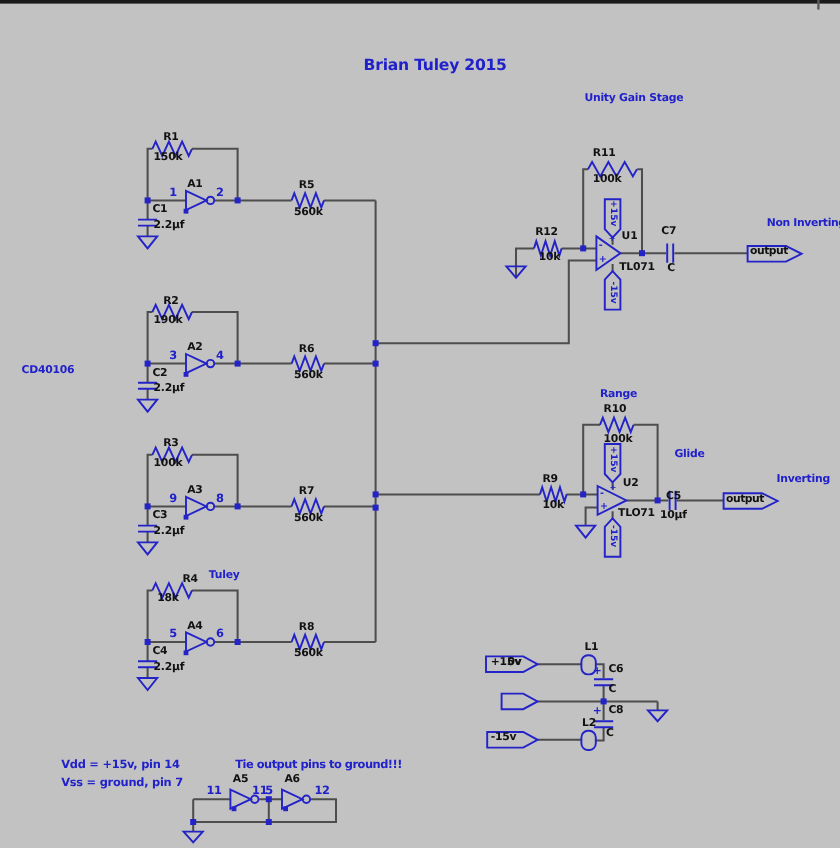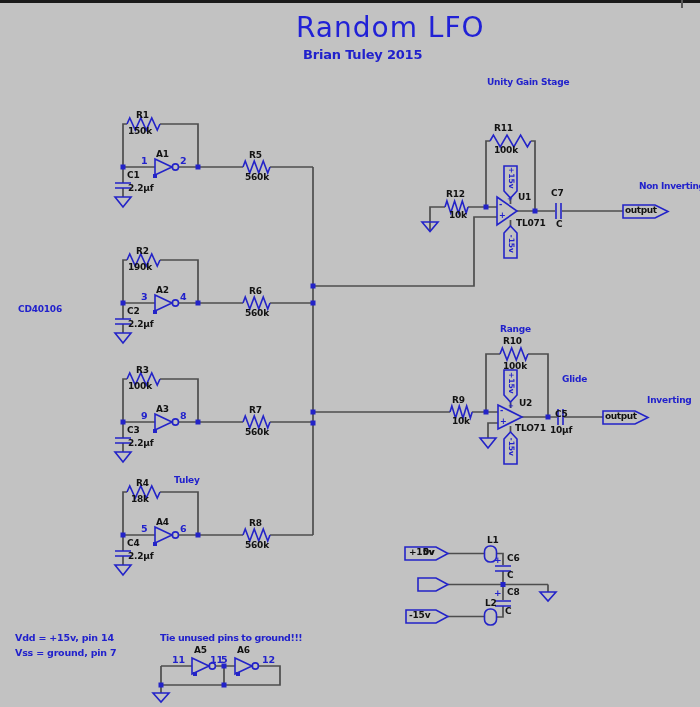--- a/index.html
+++ b/index.html
@@ -7,21 +7,21 @@
           font-family:"DejaVu Sans",sans-serif;}
   svg{position:absolute;left:0;top:0;}
   .t{position:absolute;white-space:nowrap;font:bold 9px "DejaVu Sans",sans-serif;
      color:#121212;letter-spacing:-0.2px;line-height:1;}
   .b{color:#2121cc;}
   .p{font-size:9.5px;color:#2121cc;}
   .v{width:36px;text-align:center;font-size:7.5px;color:#2121cc;transform:rotate(90deg);
      letter-spacing:0;}
   .title{font:28px "DejaVu Sans",sans-serif;font-weight:500;color:#2121d6;letter-spacing:1px;}
   .subtitle{font:bold 13px "DejaVu Sans",sans-serif;color:#2121cc;}
-  .note{font-size:9.5px;}
+  .note{font-size:9.5px;margin-left:36px;}
 </style>
 </head>
 <body>
 
 <div id="canvas">
 
 <svg width="700" height="707" viewBox="0 0 700 707">
   <rect x="0" y="0" width="700" height="3" fill="#1a1a1a"></rect>
   <rect x="681" y="0" width="2" height="8" fill="#5a5a5a"></rect>
 
@@ -126,32 +126,31 @@
     <rect x="221.5" y="682.5" width="5" height="5"></rect>
     <rect x="153" y="174" width="4" height="4"></rect>
     <rect x="153" y="310" width="4" height="4"></rect>
     <rect x="153" y="429" width="4" height="4"></rect>
     <rect x="153" y="542" width="4" height="4"></rect>
     <rect x="193" y="672" width="4" height="4"></rect>
     <rect x="236" y="672" width="4" height="4"></rect>
   </g>
 </svg>
 
-<span class="t title" style="left:296px;top:11px">Random LFO</span>
 <span class="t subtitle" style="left:303px;top:47px">Brian Tuley 2015</span>
 <span class="t b" style="left:487px;top:78px">Unity Gain Stage</span>
 <span class="t b" style="left:18px;top:305px">CD40106</span>
 <span class="t b" style="left:174px;top:476px">Tuley</span>
 <span class="t b" style="left:500px;top:325px">Range</span>
 <span class="t b" style="left:562px;top:375px">Glide</span>
 <span class="t b" style="left:639px;top:182px;letter-spacing:-0.3px">Non Inverting</span>
 <span class="t b" style="left:647px;top:396px">Inverting</span>
 <span class="t b note" style="left:15px;top:633px">Vdd = +15v, pin 14</span>
 <span class="t b note" style="left:15px;top:648px">Vss = ground, pin 7</span>
-<span class="t b note" style="left:160px;top:633px;letter-spacing:-0.4px">Tie unused pins to ground!!!</span>
+<span class="t b note" style="left:160px;top:633px;letter-spacing:-0.4px">Tie output pins to ground!!!</span>
 
 <span class="t" style="left:136px;top:111px">R1</span>
 <span class="t" style="left:128px;top:127px">150k</span>
 <span class="t" style="left:156px;top:150px">A1</span>
 <span class="t p" style="left:141px;top:156px">1</span>
 <span class="t p" style="left:180px;top:156px">2</span>
 <span class="t" style="left:127px;top:171px">C1</span>
 <span class="t" style="left:128px;top:184px">2.2µf</span>
 <span class="t" style="left:249px;top:151px">R5</span>
 <span class="t" style="left:245px;top:173px">560k</span>
@@ -169,21 +168,21 @@
 <span class="t" style="left:136px;top:366px">R3</span>
 <span class="t" style="left:128px;top:382px">100k</span>
 <span class="t" style="left:156px;top:405px">A3</span>
 <span class="t p" style="left:141px;top:411px">9</span>
 <span class="t p" style="left:180px;top:411px">8</span>
 <span class="t" style="left:127px;top:426px">C3</span>
 <span class="t" style="left:128px;top:439px">2.2µf</span>
 <span class="t" style="left:249px;top:406px">R7</span>
 <span class="t" style="left:245px;top:428px">560k</span>
 
-<span class="t" style="left:136px;top:479px">R4</span>
+<span class="t" style="left:152px;top:479px">R4</span>
 <span class="t" style="left:131px;top:495px">18k</span>
 <span class="t" style="left:156px;top:518px">A4</span>
 <span class="t p" style="left:141px;top:524px">5</span>
 <span class="t p" style="left:180px;top:524px">6</span>
 <span class="t" style="left:127px;top:539px">C4</span>
 <span class="t" style="left:128px;top:552px">2.2µf</span>
 <span class="t" style="left:249px;top:519px">R8</span>
 <span class="t" style="left:245px;top:541px">560k</span>
 
 <span class="t" style="left:494px;top:124px">R11</span>

